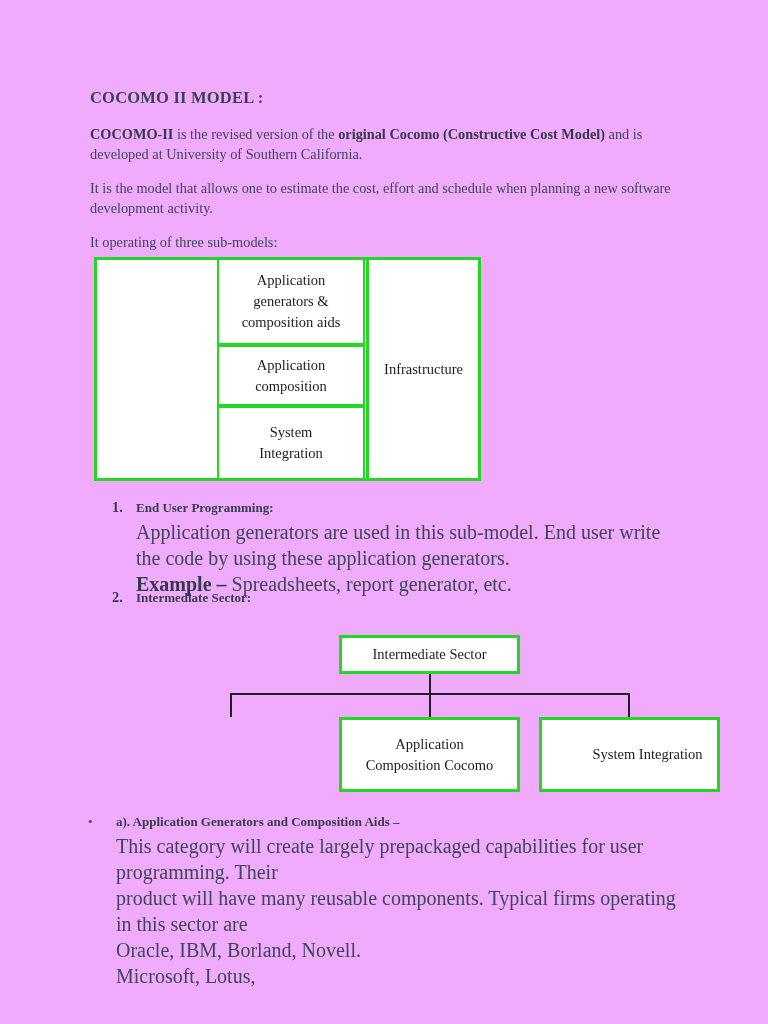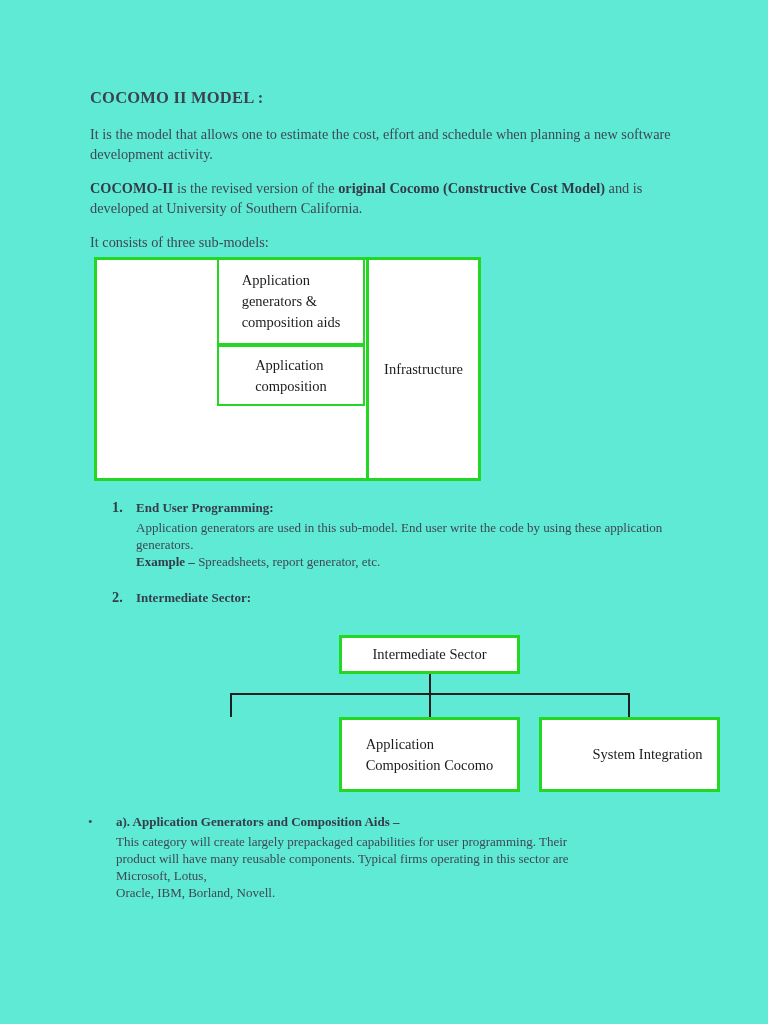--- a/index.html
+++ b/index.html
@@ -14,21 +14,21 @@
     overflow: hidden;
     font-family: "Liberation Serif", "DejaVu Serif", serif;
     color: #3c4450;
   }
 
   .page {
     position: absolute;
     left: 0; top: 0;
     width: 768px;
     height: 1024px;
-    background: #5eead4;
+    background: #f0abfc;
   }
 
   .content {
     position: absolute;
     left: 90px;
     top: 88px;
     width: 590px;
   }
 
   h1.doc-title {
@@ -100,21 +100,21 @@
   }
   .d1-cell-a { height: 85px; border: 2px solid #23d723; border-top: none; margin: 0 1px; }
   .d1-cell-b { height: 61px; border: 2px solid #23d723; margin: 0 1px; }
   .d1-cell-c { flex: 1; border: 2px solid #23d723; border-bottom: none; margin: 0 1px; }
 
   .dlabel {
     font-family: "Liberation Serif", "DejaVu Serif", serif;
     font-size: 14.5px;
     line-height: 21px;
     color: #1c1c1c;
-    text-align: left;
+    text-align: center;
     padding: 0 6px;
   }
 
   
   .list-block {
     position: absolute;
     left: 112px;
     width: 570px;
   }
   .li-row { display: flex; align-items: flex-start; }
@@ -128,22 +128,22 @@
   }
   .li-body { flex: 1; }
   .li-head {
     font-size: 13px;
     font-weight: bold;
     color: #353d4a;
     line-height: 19px;
     margin-bottom: 2px;
   }
   .li-text {
-    font-size: 13px;
-    line-height: 17px;
+    font-size: 20px;
+    line-height: 26px;
     color: #3f4755;
   }
   .li-text b { font-weight: bold; color: #333b48; }
 
   
   .diagram2 {
     position: absolute;
     left: 0;
     top: 628px;
     width: 652px;
@@ -189,43 +189,49 @@
   .bullet-body { flex: 1; }
 </style>
 </head>
 <body>
 
 <div class="page">
 
   <div class="content">
     <h1 class="doc-title">COCOMO II  MODEL :</h1>
 
-    <p class="para"> It is the model that allows one to estimate the cost, effort and schedule when planning a new software development activity.</p>
-
     <p class="para">
       <b>COCOMO-II</b><span> is the revised version of the </span><b>original Cocomo (Constructive Cost Model)</b><span> and is developed at University of Southern California.</span>
     </p>
 
-    <p class="para tight">It consists of three sub-models:</p>
+    <p class="para"> It is the model that allows one to estimate the cost, effort and schedule when planning a new software development activity.</p>
+
+    <p class="para tight">It operating of three sub-models:</p>
   </div>
 
   <div class="diagram1">
 
     <div class="d1-col-mid">
       <div class="d1-cell d1-cell-a">
         <div class="dlabel">
           <span>Application</span><br>
           <span>generators &amp;</span><br>
           <span>composition aids</span>
         </div>
       </div>
       <div class="d1-cell d1-cell-b">
         <div class="dlabel">
           <span>Application</span><br>
           <span>composition</span>
+        </div>
+      </div>
+      <div class="d1-cell d1-cell-c">
+        <div class="dlabel">
+          <span>System</span><br>
+          <span>Integration</span>
         </div>
       </div>
     </div>
 
     <div class="d1-col-right">
       <div class="dlabel">Infrastructure</div>
     </div>
   </div>
 
   <div class="list-block" style="top:498px;">
@@ -274,19 +280,19 @@
     </div>
   </div>
 
   <div class="bullet-block">
     <div class="bullet-row">
       <div class="bullet-dot">•</div>
       <div class="bullet-body">
         <div class="li-head">a). Application Generators and Composition Aids –</div>
         <div class="li-text">This category will create largely prepackaged capabilities for user programming. Their</div>
         <div class="li-text">product will have many reusable components. Typical firms operating in this sector are</div>
+        <div class="li-text">Oracle, IBM, Borland, Novell.</div>
         <div class="li-text">Microsoft, Lotus,</div>
-        <div class="li-text">Oracle, IBM, Borland, Novell.</div>
       </div>
     </div>
   </div>
 
 </div>
 
 </body></html>

